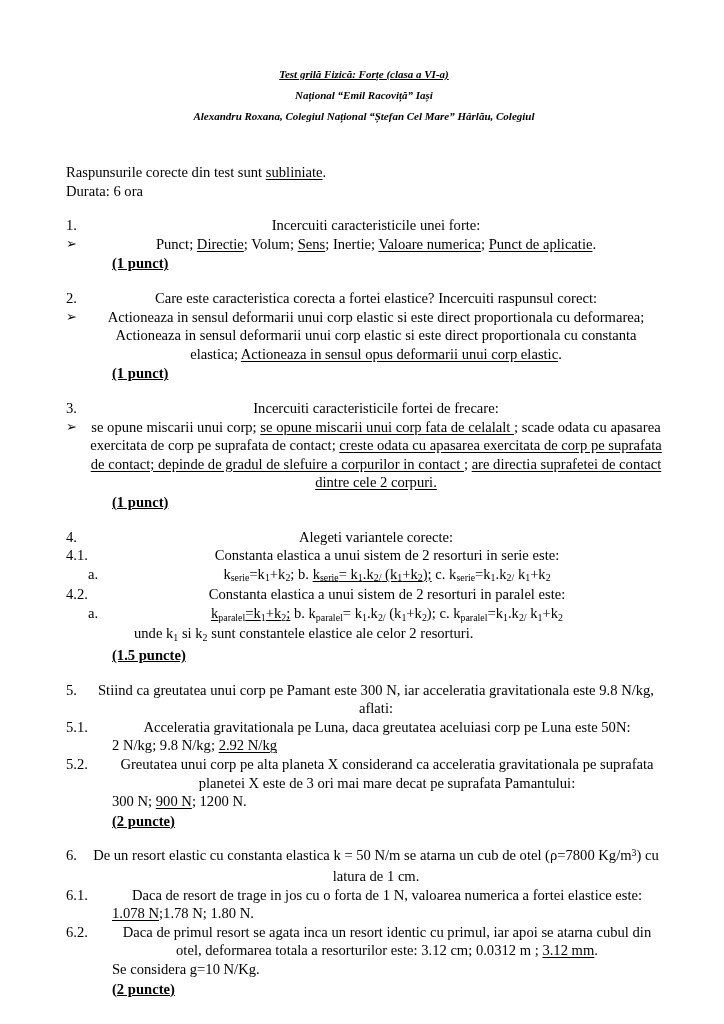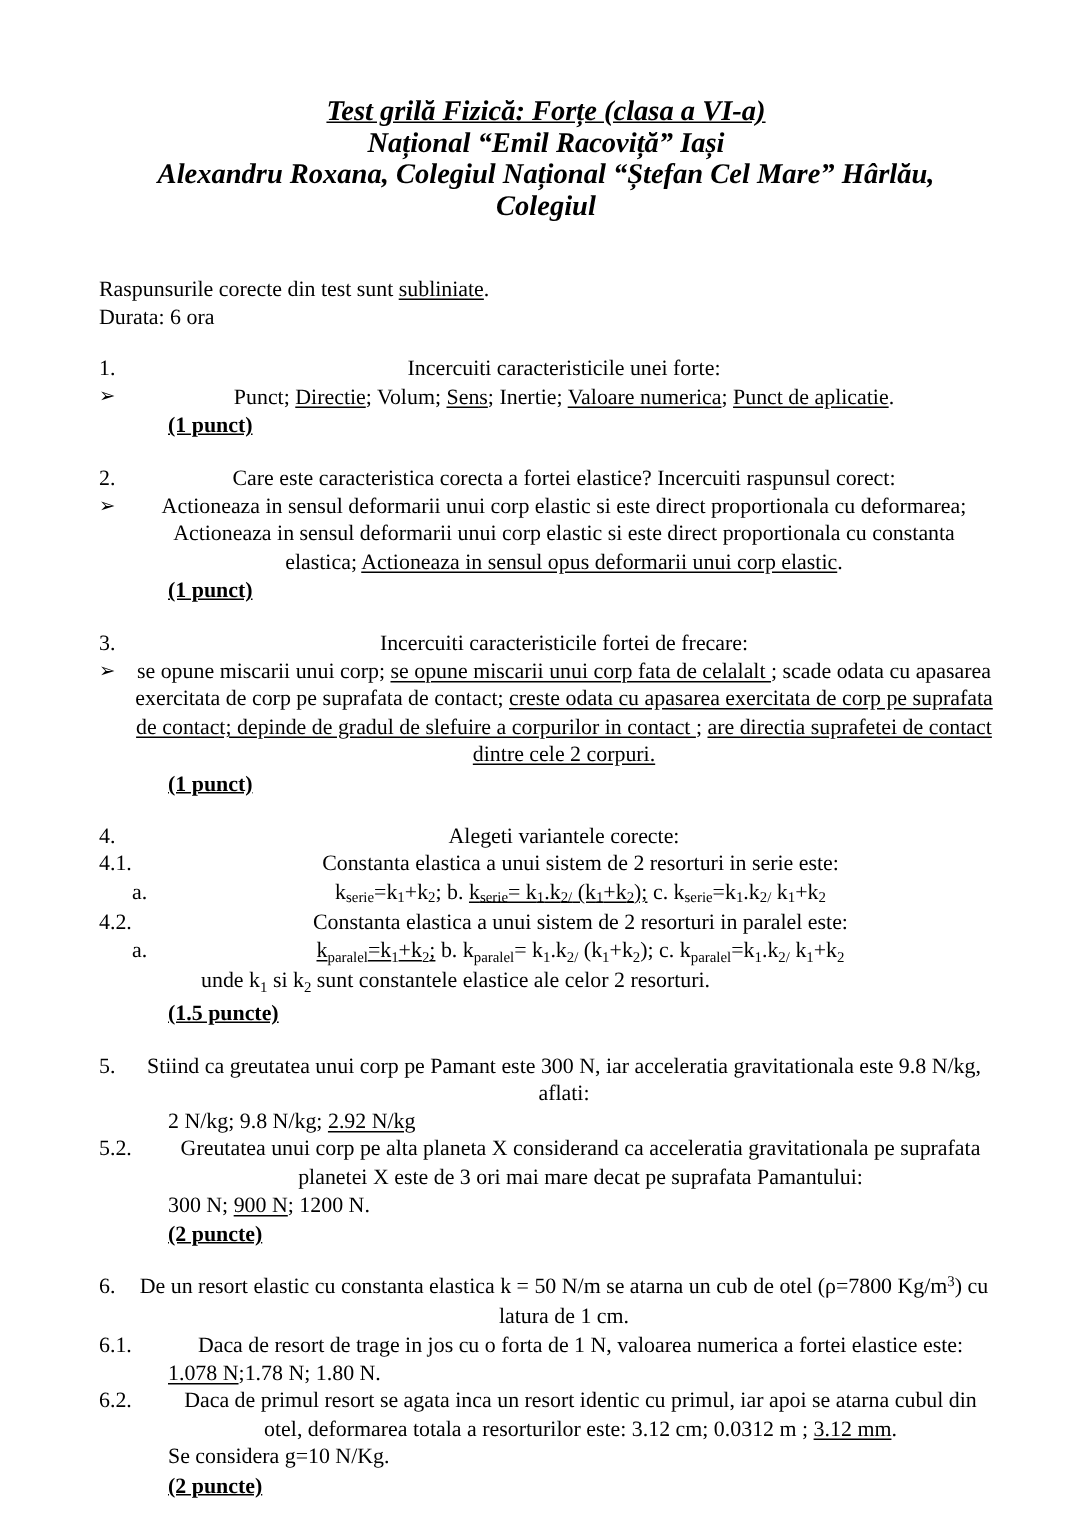--- a/index.html
+++ b/index.html
@@ -21,21 +21,21 @@
     box-sizing: border-box;
     padding: 64px 62px 0 66px;
     overflow: hidden;
   }
 
   
   .title-block {
     text-align: center;
     font-weight: bold;
     font-style: italic;
-    font-size: 19px;
+    font-size: 11px;
     line-height: 21px;
     margin: 0 0 0 0;
     padding: 0 22px;
   }
   .title-line-1 {
     text-decoration: underline;
     display: inline-block;
   }
   .title-rest { display: block; }
 
@@ -175,20 +175,24 @@
     <div class="indent-line-b">unde k<sub>1</sub> si k<sub>2</sub> sunt constantele elastice ale celor 2 resorturi.</div>
     <div class="points">(1.5 puncte)</div>
   </div>
 
   <div class="q-group">
     <div class="row">
       <span class="marker num">5.</span>
       <span class="body-text">Stiind ca greutatea unui corp pe Pamant este 300 N, iar acceleratia gravitationala este 9.8 N/kg, aflati:</span>
     </div>
 
+    <div class="row">
+      <span class="marker wide">5.1.</span>
+      <span class="body-text">Acceleratia gravitationala pe Luna, daca greutatea aceluiasi corp pe Luna este 50N:</span>
+    </div>
     <div class="indent-line"><span>2 N/kg; 9.8 N/kg; </span><u>2.92 N/kg</u></div>
 
     <div class="row">
       <span class="marker wide">5.2.</span>
       <span class="body-text">Greutatea unui corp pe alta planeta X considerand ca acceleratia gravitationala pe suprafata planetei X este de 3 ori mai mare decat pe suprafata Pamantului:</span>
     </div>
     <div class="indent-line"><span>300 N; </span><u>900 N</u><span>; 1200 N.</span></div>
     <div class="points">(2 puncte)</div>
   </div>
 

